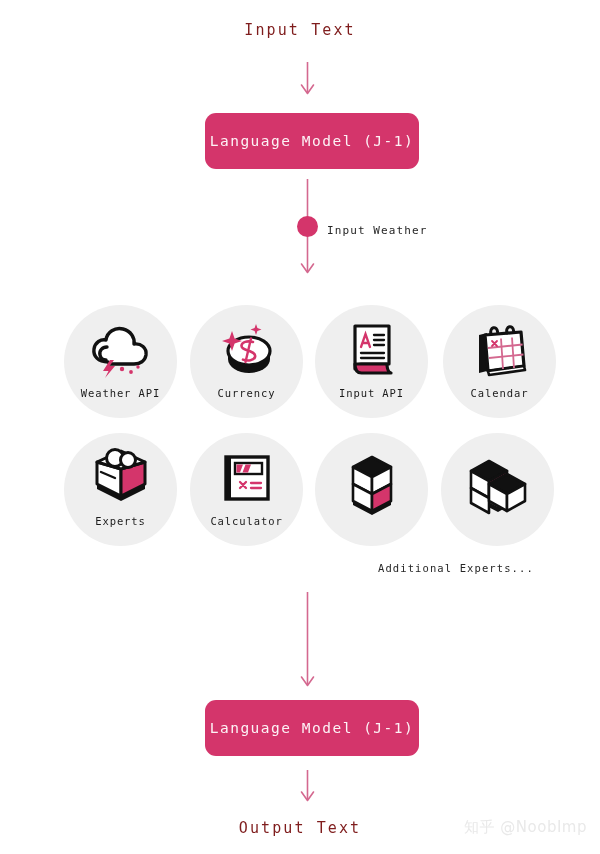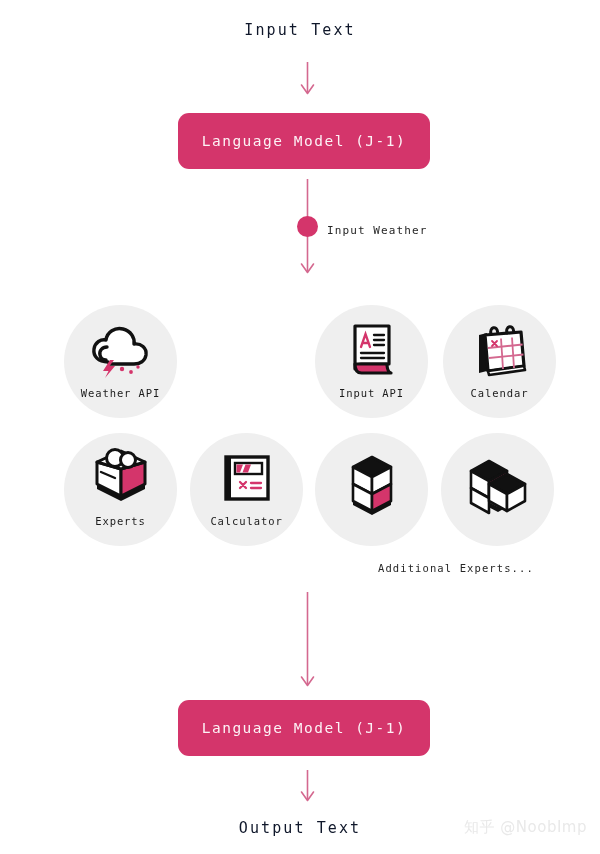--- a/index.html
+++ b/index.html
@@ -20,30 +20,30 @@
   }
 
   
   .io-text {
     position: absolute;
     width: 100%;
     left: 0;
     text-align: center;
     font-size: 15px;
     letter-spacing: 2.1px;
-    color: #0f172a;
+    color: #7f1d1d;
   }
   #input-text  { top: 21px; }
   #output-text { top: 819px; }
 
   
   .model-box {
     position: absolute;
-    left: 178px;
-    width: 252px;
+    left: 205px;
+    width: 214px;
     height: 56px;
     border-radius: 11px;
     background: #d4356b;
     color: #fdf2f6;
     font-size: 14.5px;
     letter-spacing: 1.5px;
     display: flex;
     align-items: center;
     justify-content: center;
   }
@@ -163,20 +163,35 @@
         <path d="M21 25 C16 25 13 29 14 33 C14.6 36.4 17 38 20 38" fill="none" stroke="#111111" stroke-width="3.4" stroke-linecap="round"></path>
         <path d="M24 38 L17 49 L22.5 49 L19 56 L29 44 L23.5 44 L28 38 Z" fill="#d4356b"></path>
         <circle cx="36" cy="47" r="2.2" fill="#d4356b"></circle>
         <circle cx="45" cy="50" r="1.9" fill="#d4356b"></circle>
         <circle cx="52" cy="45" r="1.7" fill="#d4356b"></circle>
       </svg>
     </div>
     <div class="elabel">Weather API</div>
   </div>
 
+  <div class="expert" style="left:190px; top:305px;">
+    <div class="glyph">
+      <svg width="62" height="58" viewBox="0 0 62 58">
+        <path d="M12 30 C12 22 22 16 33 16 C44 16 54 22 54 30 L54 38 C54 46 44 52 33 52
+                 C22 52 12 46 12 38 Z" fill="#111111"></path>
+        <ellipse cx="33" cy="30" rx="21" ry="14" fill="#ffffff" stroke="#111111" stroke-width="3.2"></ellipse>
+        <path d="M37 21 C31 19.5 26 21 25.5 24.5 C25 28.5 31 29 34 30.2 C37.5 31.6 40 33 39 36
+                 C38 39.3 32 40.4 27 38.6" fill="none" stroke="#d4356b" stroke-width="2.6" stroke-linecap="round"></path>
+        <line x1="35" y1="17.5" x2="29.5" y2="41" stroke="#d4356b" stroke-width="2.4" stroke-linecap="round"></line>
+        <path d="M16 10 L18.6 17.4 L26 20 L18.6 22.6 L16 30 L13.4 22.6 L6 20 L13.4 17.4 Z" fill="#d4356b"></path>
+        <path d="M40 3 L41.4 7 L45.5 8.5 L41.4 10 L40 14 L38.6 10 L34.5 8.5 L38.6 7 Z" fill="#d4356b"></path>
+      </svg>
+    </div>
+    <div class="elabel">Currency</div>
+  </div>
 
   <div class="expert" style="left:315px; top:305px;">
     <div class="glyph">
       <svg width="58" height="60" viewBox="0 0 58 60">
         <path d="M12 6 L46 6 L46 44 C40 44 22 44 18 44 C14 44 12 46 12 49 Z" fill="#ffffff" stroke="#111111" stroke-width="3.2" stroke-linejoin="round"></path>
         <path d="M12 44 C12 50 14.5 53 18.5 53 L48 53 C44 52 44 44 44 44 Z" fill="#d4356b" stroke="#111111" stroke-width="3.2" stroke-linejoin="round"></path>
         <path d="M18 27 L22.5 14 L27 27 M19.6 23 L25.4 23" fill="none" stroke="#d4356b" stroke-width="2.3" stroke-linecap="round"></path>
         <line x1="31" y1="15" x2="41" y2="15" stroke="#111111" stroke-width="2.3" stroke-linecap="round"></line>
         <line x1="31" y1="20" x2="41" y2="20" stroke="#111111" stroke-width="2.3" stroke-linecap="round"></line>
         <line x1="31" y1="25" x2="41" y2="25" stroke="#111111" stroke-width="2.3" stroke-linecap="round"></line>

